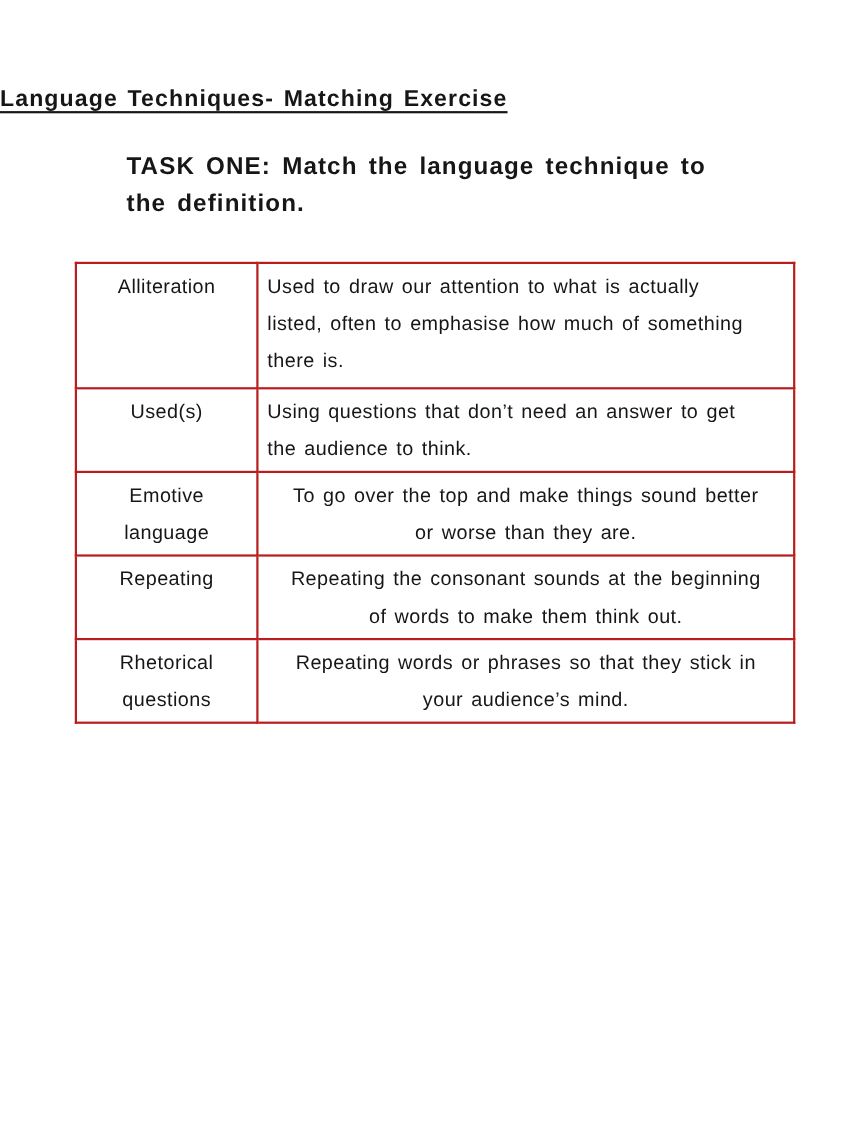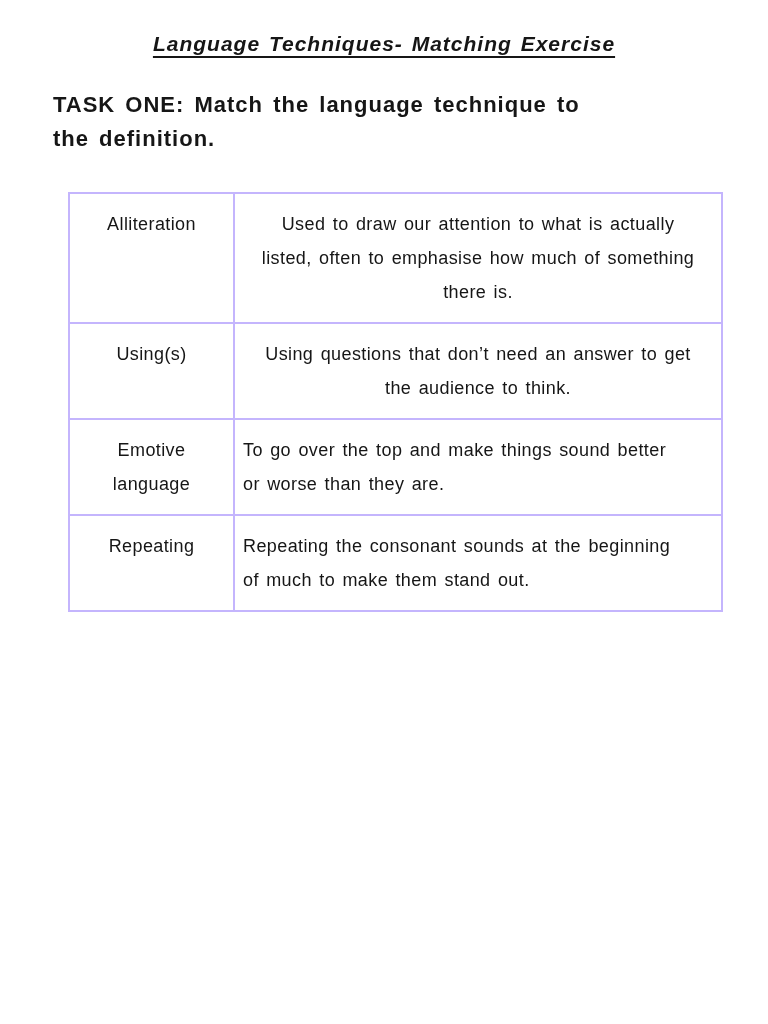--- a/index.html
+++ b/index.html
@@ -11,62 +11,60 @@
     color: #161616;
     overflow: hidden;
   }
   .page {
     position: relative;
     width: 768px;
     height: 1024px;
     background: #ffffff;
   }
   .title {
-    margin-top: 32px;
-    text-align: center;
+    margin-top: 78px;
     font-size: 21px;
     font-weight: bold;
     letter-spacing: 1px;
     word-spacing: 2px;
     text-decoration: underline;
     text-decoration-thickness: 2px;
     text-underline-offset: 5px;
-    font-style: italic;
   }
   .task-heading {
-    margin: 32px 60px 0 53px;
+    margin: 32px 60px 0 115px;
     font-size: 22px;
     font-weight: bold;
     line-height: 34px;
     letter-spacing: 1px;
     word-spacing: 3px;
     white-space: pre-line;
   }
   table.match {
     border-collapse: collapse;
     table-layout: fixed;
     margin: 36px 0 0 68px;
     width: 655px;
   }
   table.match td {
-    border: 2px solid #c4b5fd;
+    border: 2px solid #b91c1c;
     vertical-align: top;
     font-size: 18px;
     line-height: 34px;
     letter-spacing: 0.4px;
     word-spacing: 2px;
-    padding: 13px 8px;
+    padding: 3px 8px;
     white-space: pre-line;
   }
   td.tech {
     width: 165px;
     text-align: center;
   }
-  td.def.left   { text-align: center; }
-  td.def.center { text-align: left; }
+  td.def.left   { text-align: left; }
+  td.def.center { text-align: center; }
   tr.row-tall td { height: 114px; }
   tr.row-std td  { height: 73px; }
 </style>
 </head>
 <body>
 
 <div class="page">
 
   <div class="title">Language Techniques- Matching Exercise</div>
 
@@ -75,31 +73,37 @@
 
   <table class="match">
     <tbody>
       <tr class="row-tall">
         <td class="tech">Alliteration</td>
         <td class="def left">Used to draw our attention to what is actually
 listed, often to emphasise how much of something
 there is.</td>
       </tr>
       <tr class="row-std">
-        <td class="tech">Using(s)</td>
+        <td class="tech">Used(s)</td>
         <td class="def left">Using questions that don’t need an answer to get
 the audience to think.</td>
       </tr>
       <tr class="row-std">
         <td class="tech">Emotive
 language</td>
         <td class="def center">To go over the top and make things sound better
 or worse than they are.</td>
       </tr>
       <tr class="row-std">
         <td class="tech">Repeating</td>
         <td class="def center">Repeating the consonant sounds at the beginning
-of much to make them stand out.</td>
+of words to make them think out.</td>
+      </tr>
+      <tr class="row-std">
+        <td class="tech">Rhetorical
+questions</td>
+        <td class="def center">Repeating words or phrases so that they stick in
+your audience’s mind.</td>
       </tr>
     </tbody>
   </table>
 
 </div>
 
 </body></html>

